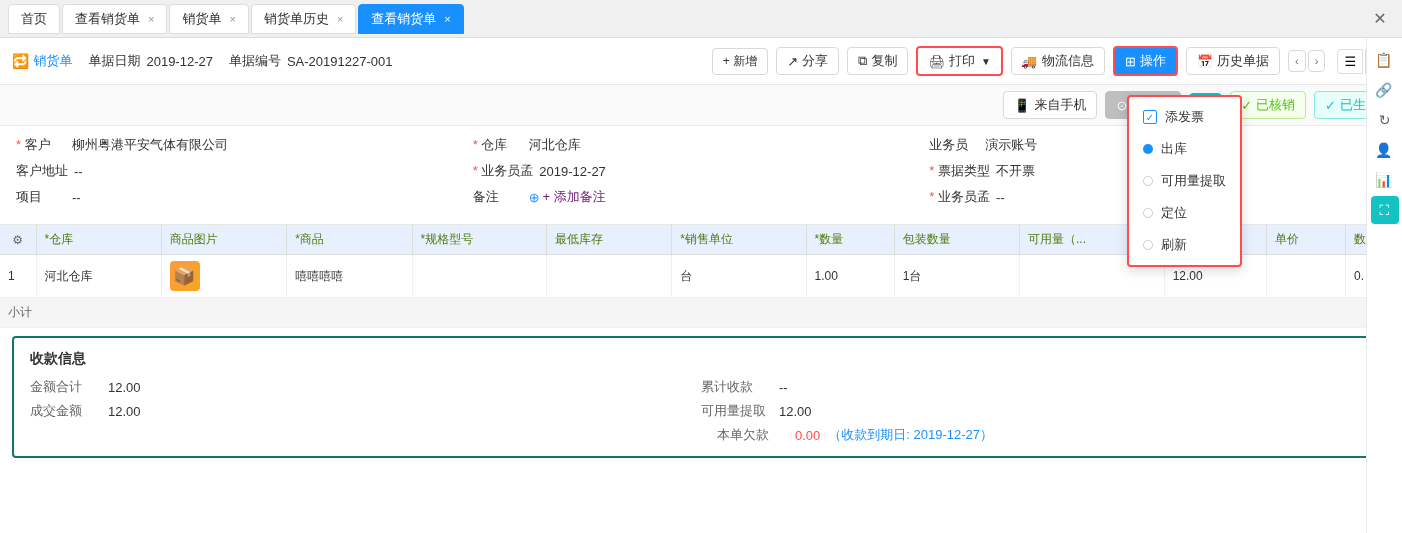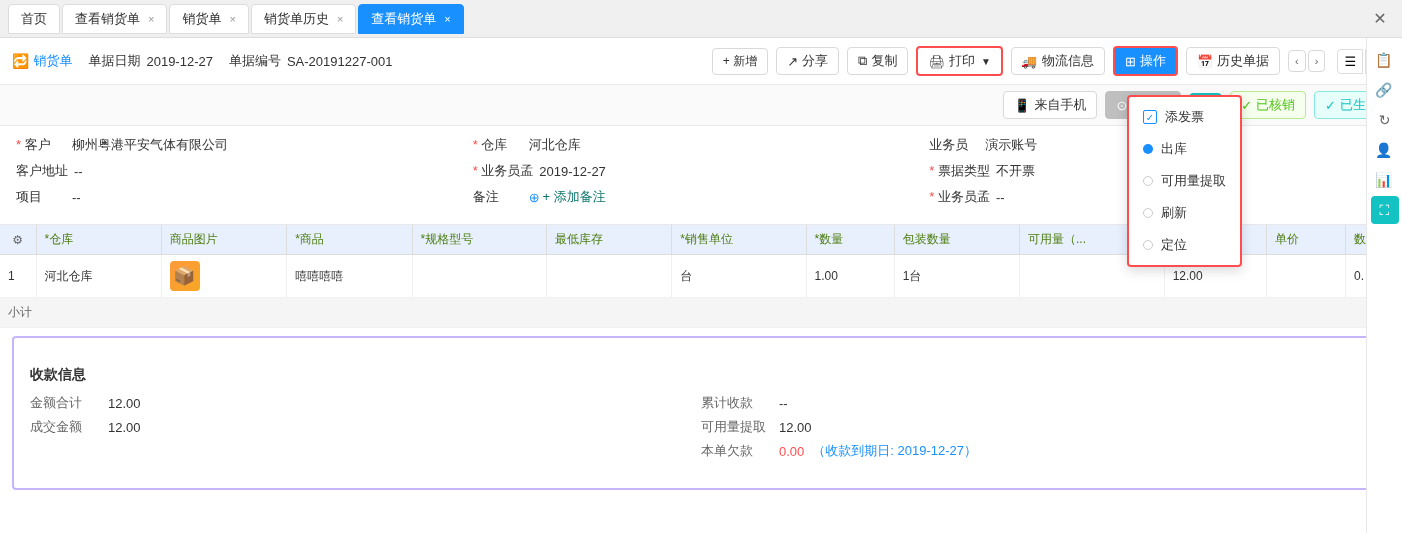--- a/index.html
+++ b/index.html
@@ -78,21 +78,21 @@
     thead tr { background: #e8f0fe; }
     thead th { padding: 6px 8px; text-align: left; font-weight: normal; border-right: 1px solid #ddd; border-bottom: 1px solid #ddd; white-space: nowrap; font-size: 12px; color: #4d7c0f; }
     tbody tr td { padding: 6px 8px; border-right: 1px solid #f0f0f0; border-bottom: 1px solid #f0f0f0; font-size: 12px; color: #333; white-space: nowrap; }
     tbody tr:nth-child(even) { background: #fafafa; }
     .subtotal-row td { background: #f5f5f5; font-size: 12px; color: #666; }
     .settings-col { width: 36px; text-align: center; color: #666; }
     .product-img { width: 30px; height: 30px; background: linear-gradient(135deg, #ff9a3c, #f5a623); border-radius: 4px; display: flex; align-items: center; justify-content: center; }
 
     
     .footer-info {
-      padding: 28px 16px; border: 2px solid #c4b5fd; margin: 8px 12px; border-radius: 4px; background: #fff;
+      padding: 12px 16px; border: 2px solid #0f766e; margin: 8px 12px; border-radius: 4px; background: #fff;
     }
     .footer-title { font-weight: bold; color: #333; margin-bottom: 10px; font-size: 14px; }
     .footer-grid { display: grid; grid-template-columns: 1fr 1fr; gap: 6px 0; }
     .footer-row { display: flex; align-items: center; gap: 8px; }
     .footer-label { color: #666; min-width: 70px; font-family: Liberation Serif, serif; }
     .footer-value { color: #333; }
     .footer-value.red { color: #ff4d4f; }
     .footer-value.blue { color: #1890ff; }
 
     
@@ -251,21 +251,21 @@
     </div>
     <div class="form-row">
       <div class="form-field">
         <span class="form-label">项目</span>
         <span class="form-value">--</span>
       </div>
       <div class="form-field">
         <span class="form-label">备注</span>
         <span class="add-note">
           <span style="color:#1890ff;">⊕</span>
-          <span style="color:#0f766e;">+ 添加备注</span>
+          <span style="color:#701a75;">+ 添加备注</span>
         </span>
       </div>
       <div class="form-field">
         <span class="form-label required">业务员孟</span>
         <span class="form-value">--</span>
       </div>
     </div>
   </div>
 
   <div class="table-wrapper">
@@ -325,21 +325,21 @@
           <span class="footer-value">--</span>
         </div>
         <div class="footer-row">
           <span class="footer-label">成交金额</span>
           <span class="footer-value">12.00</span>
         </div>
         <div class="footer-row">
           <span class="footer-label">可用量提取</span>
           <span class="footer-value">12.00</span>
         </div>
-        <div class="footer-row" style="grid-column: 2; grid-row: 3;">
+        <div class="footer-row" style="grid-column: 2; grid-row: 3; margin-left: 16px;">
           <span class="footer-label">本单欠款</span>
           <span class="footer-value red">0.00</span>
           <span class="footer-value blue">（收款到期日: 2019-12-27）</span>
         </div>
       </div>
     </div>
   </div>
 </div>
 
 <div class="dropdown-menu">
@@ -352,25 +352,25 @@
   <div class="dropdown-item">
     <div class="dropdown-dot blue"></div>
     <span>出库</span>
   </div>
   <div class="dropdown-item">
     <div style="width:10px;height:10px;border-radius:50%;border:1.5px solid #ccc;"></div>
     <span>可用量提取</span>
   </div>
   <div class="dropdown-item">
     <div style="width:10px;height:10px;border-radius:50%;border:1.5px solid #ccc;"></div>
+    <span>定位</span>
+  </div>
+  <div class="dropdown-item">
+    <div style="width:10px;height:10px;border-radius:50%;border:1.5px solid #ccc;"></div>
     <span>刷新</span>
-  </div>
-  <div class="dropdown-item">
-    <div style="width:10px;height:10px;border-radius:50%;border:1.5px solid #ccc;"></div>
-    <span>定位</span>
   </div>
 </div>
 
 <div class="right-sidebar">
   <div class="sidebar-icon">📋</div>
   <div class="sidebar-icon">🔗</div>
   <div class="sidebar-icon">↻</div>
   <div class="sidebar-icon">👤</div>
   <div class="sidebar-icon">📊</div>
   <div class="sidebar-icon teal">⛶</div>

